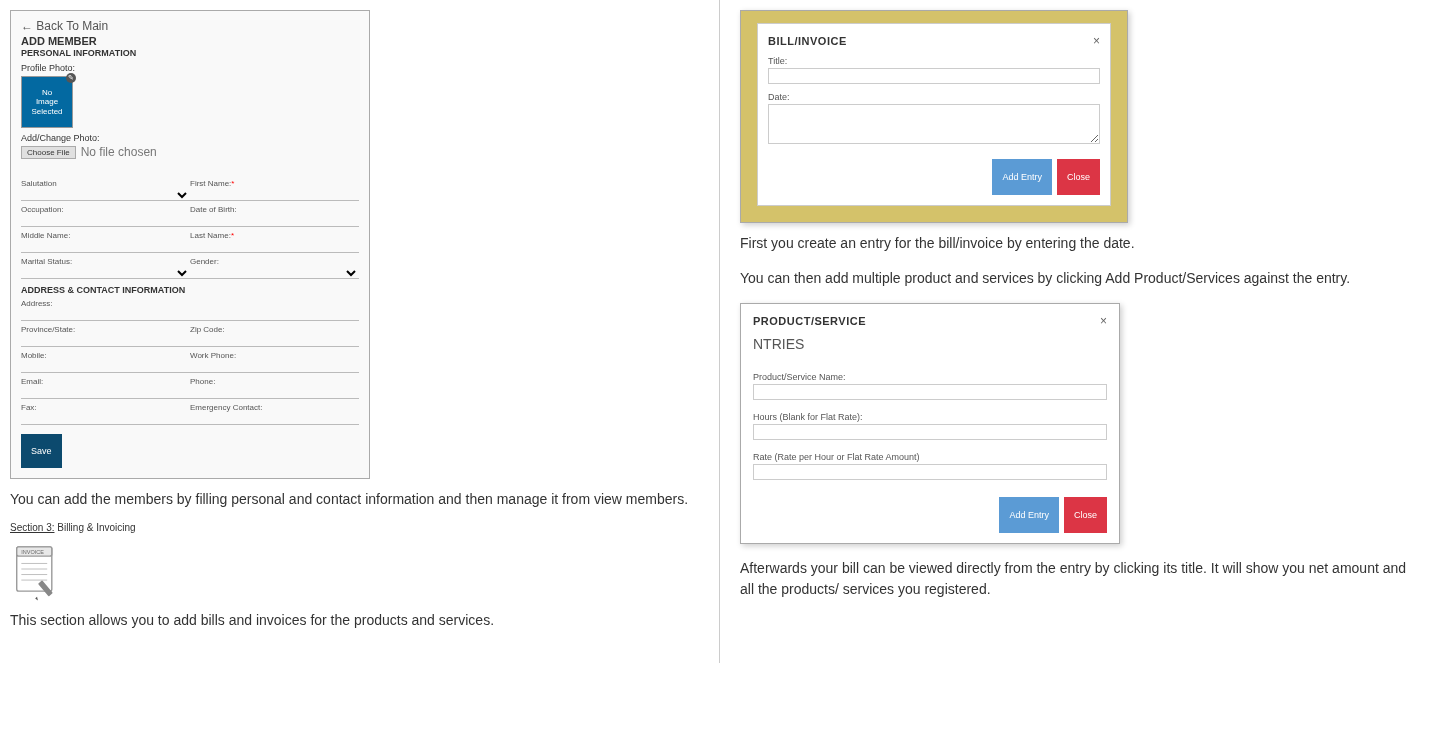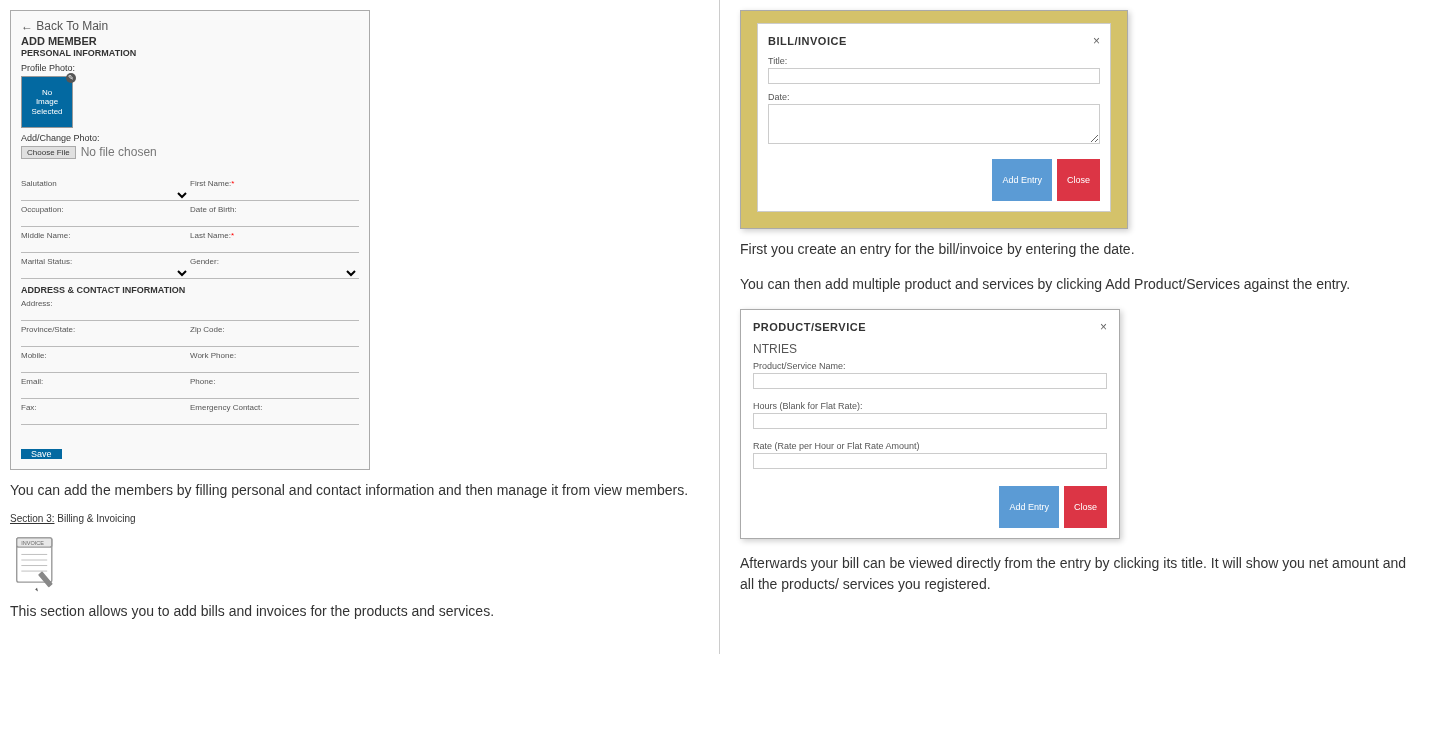--- a/index.html
+++ b/index.html
@@ -138,27 +138,27 @@
       width: 100%;
       background: transparent;
     }
     .section-divider {
       font-size: 9px;
       font-weight: bold;
       margin: 6px 0 4px 0;
       color: #333;
     }
     .save-btn {
-      background: #0369a1;
+      background: #0c4a6e;
       color: #fff;
       border: none;
-      padding: 0 10px;
+      padding: 12px 10px;
       font-size: 9px;
       cursor: pointer;
-      margin-top: 20px;
+      margin-top: 5px;
     }
 
     
     .desc-text {
       font-size: 14px;
       color: #333;
       margin-bottom: 12px;
       line-height: 1.5;
     }
     .section-heading {
@@ -235,21 +235,21 @@
       color: #fff;
       border: none;
       padding: 13px 10px;
       font-size: 9px;
       cursor: pointer;
     }
     .btn-close {
       background: #dc3545;
       color: #fff;
       border: none;
-      padding: 16px 10px;
+      padding: 10px 10px;
       font-size: 9px;
       cursor: pointer;
     }
 
     .right-desc {
       font-size: 14px;
       color: #333;
       line-height: 1.5;
       margin-bottom: 14px;
     }
@@ -260,23 +260,23 @@
       background: #fff;
       width: 380px;
       margin-bottom: 14px;
       font-size: 10px;
       box-shadow: 2px 2px 6px rgba(0,0,0,0.2);
     }
     .product-modal-inner {
       padding: 10px 12px;
     }
     .entries-label {
-      font-size: 12px;
+      font-size: 14px;
       color: #555;
-      margin-bottom: 5px;
+      margin-bottom: 20px;
     }
 
     
     .invoice-svg {
       width: 55px;
       height: 60px;
     }
   </style>
 </head>
 <body>

